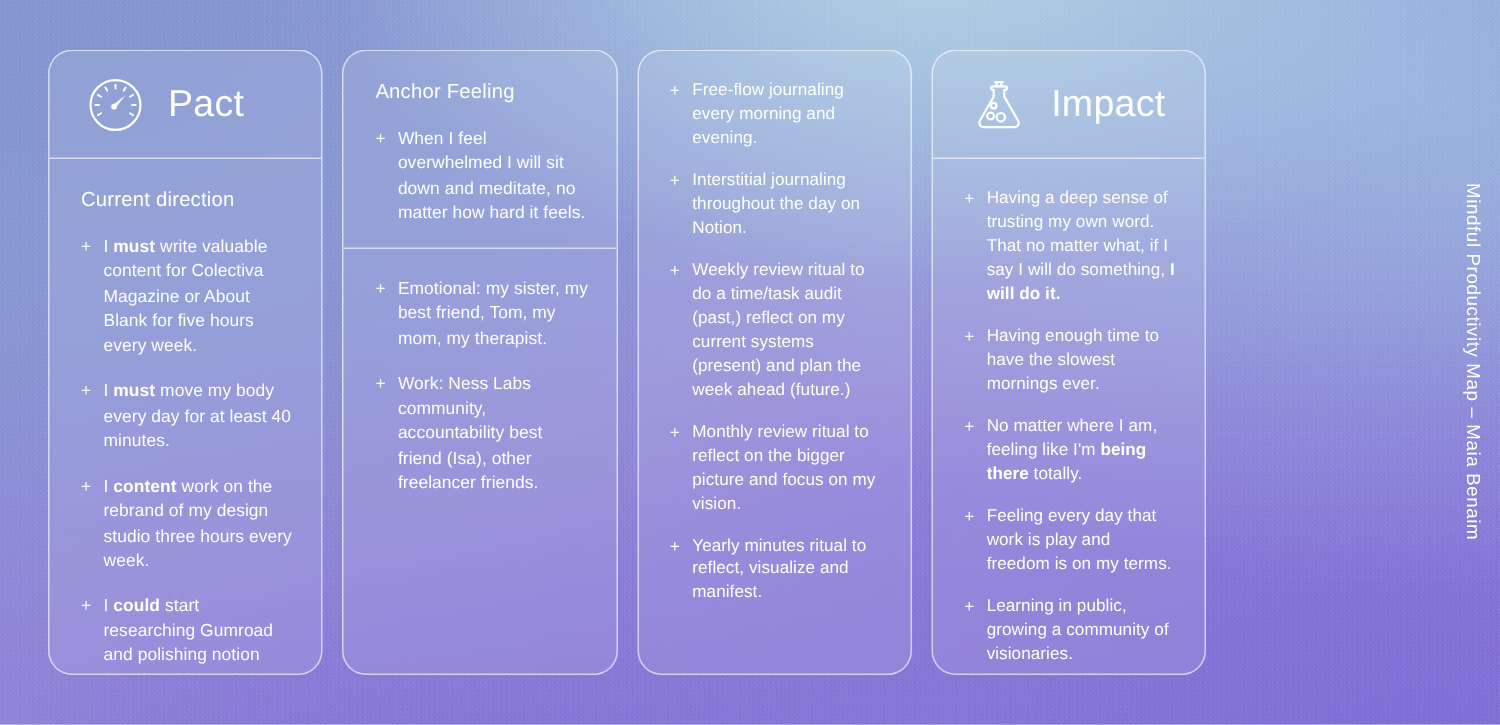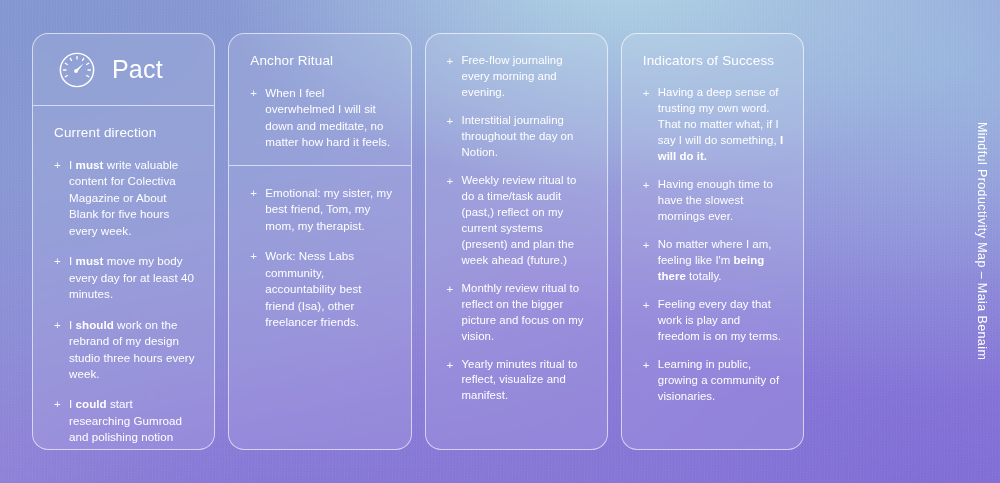--- a/index.html
+++ b/index.html
@@ -202,34 +202,34 @@
             <li class="bullet">
               <span class="bullet-marker">+</span>
               <span class="bullet-text"><span>I </span><b>must</b><span> write valuable content for Colectiva Magazine or About Blank for five hours every week.</span></span>
             </li>
             <li class="bullet">
               <span class="bullet-marker">+</span>
               <span class="bullet-text"><span>I </span><b>must</b><span> move my body every day for at least 40 minutes.</span></span>
             </li>
             <li class="bullet">
               <span class="bullet-marker">+</span>
-              <span class="bullet-text"><span>I </span><b>should</b><span> work on the rebrand of my design studio three hours every week.</span></span>
+              <span class="bullet-text"><span>I </span><b>content</b><span> work on the rebrand of my design studio three hours every week.</span></span>
             </li>
             <li class="bullet">
               <span class="bullet-marker">+</span>
               <span class="bullet-text"><span>I </span><b>could</b><span> start researching Gumroad and polishing notion template ideas when-ever I have some free time.</span></span>
             </li>
           </ul>
         </div>
       </div>
     </div>
     <div class="card">
       <div class="card-body">
         <div class="section">
-          <div class="section-title">Anchor Ritual</div>
+          <div class="section-title">Anchor Feeling</div>
           <ul class="bullets">
             <li class="bullet">
               <span class="bullet-marker">+</span>
               <span class="bullet-text"><span>When I feel overwhelmed I will sit down and meditate, no matter how hard it feels.</span></span>
             </li>
           </ul>
         </div>
         <div class="section">
           <ul class="bullets">
             <li class="bullet">
@@ -266,23 +266,38 @@
             </li>
             <li class="bullet">
               <span class="bullet-marker">+</span>
               <span class="bullet-text"><span>Yearly minutes ritual to reflect, visualize and manifest.</span></span>
             </li>
           </ul>
         </div>
       </div>
     </div>
     <div class="card dense">
+      <div class="card-header">
+        <div class="card-icon">
+    <svg width="42" height="42" viewBox="0 0 48 48" fill="none" stroke="#ffffff" stroke-width="1.7" stroke-linecap="round" stroke-linejoin="round">
+      <path d="M21 6.5 h6"></path>
+      <path d="M22.2 6.8 v3.0"></path>
+      <path d="M25.8 6.8 v3.0"></path>
+      <path d="M19.2 9.8 h9.6 a1.3 1.3 0 0 1 0 2.6 h-0.8 v5.2 L38.6 36.0
+               a3.2 3.2 0 0 1 -2.8 4.8 H12.2 a3.2 3.2 0 0 1 -2.8 -4.8
+               L20.0 17.6 v-5.2 h-0.8 a1.3 1.3 0 0 1 0 -2.6 Z"></path>
+      <circle cx="20.0" cy="24.5" r="2.1"></circle>
+      <circle cx="17.6" cy="32.4" r="2.6"></circle>
+      <circle cx="25.4" cy="33.3" r="3.2"></circle>
+    </svg>
+        </div>
+        <div class="card-title">Impact</div>
+      </div>
       <div class="card-body">
         <div class="section">
-          <div class="section-title">Indicators of Success</div>
           <ul class="bullets">
             <li class="bullet">
               <span class="bullet-marker">+</span>
               <span class="bullet-text"><span>Having a deep sense of trusting my own word. That no matter what, if I say I will do something, </span><b>I will do it.</b></span>
             </li>
             <li class="bullet">
               <span class="bullet-marker">+</span>
               <span class="bullet-text"><span>Having enough time to have the slowest mornings ever.</span></span>
             </li>
             <li class="bullet">

